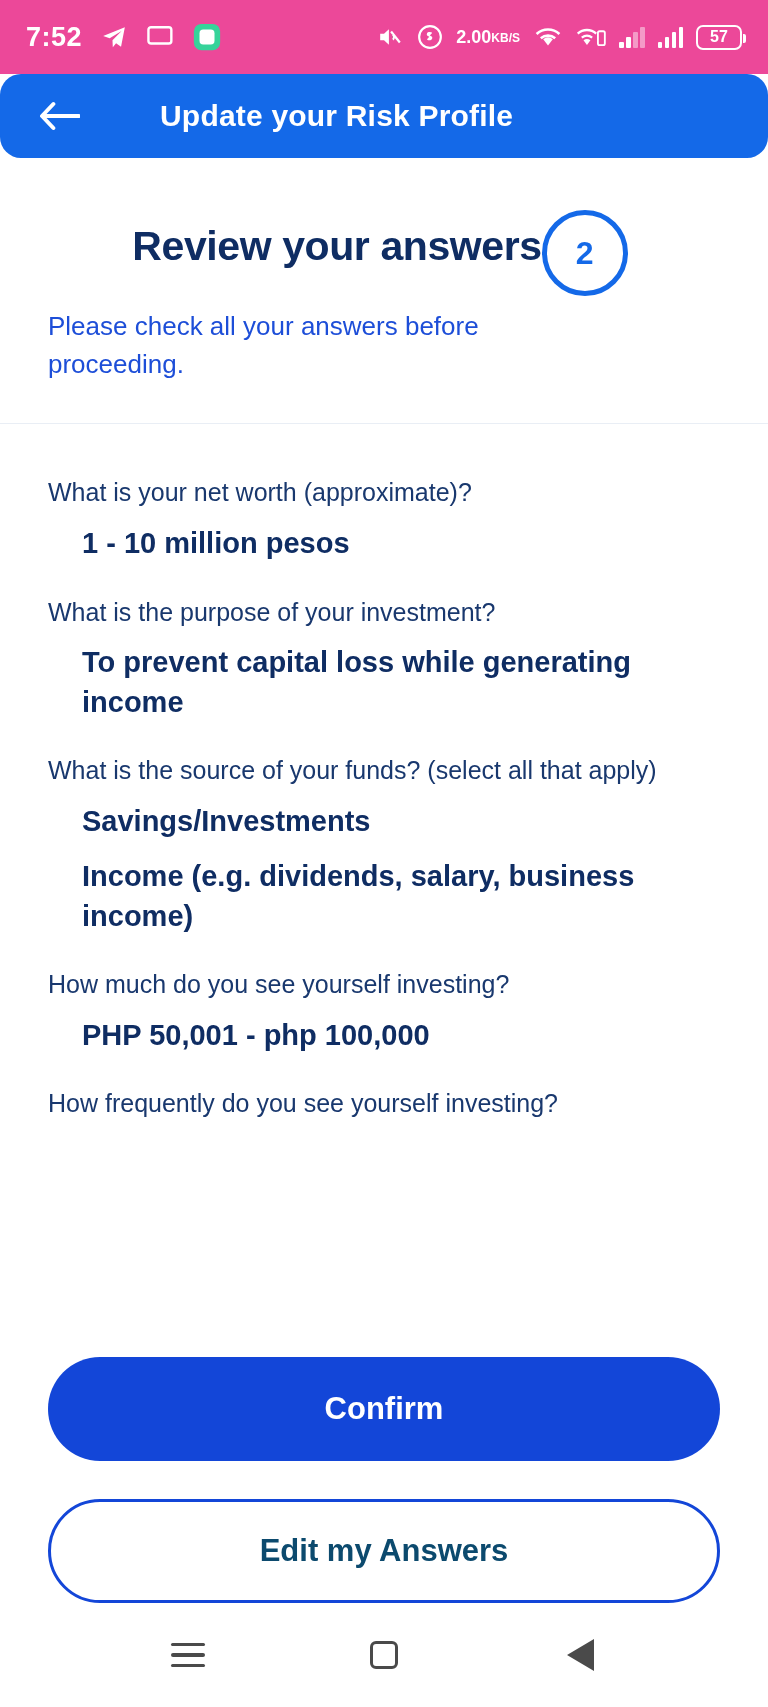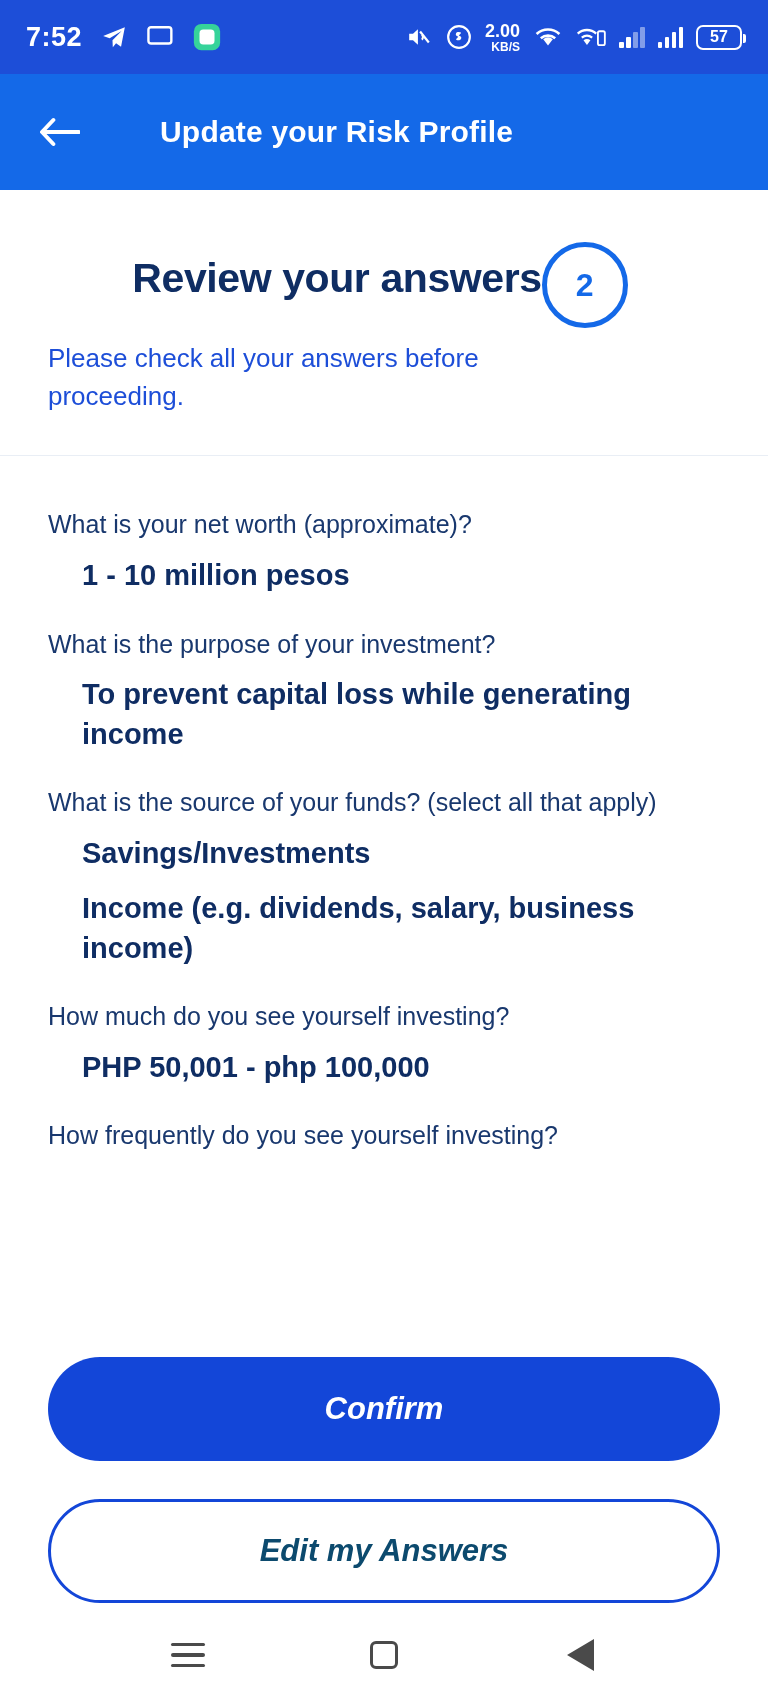--- a/index.html
+++ b/index.html
@@ -15,21 +15,21 @@
     width: 768px;
     height: 1707px;
     background: #ffffff;
     display: flex;
     flex-direction: column;
   }
 
   
   .status-bar {
     height: 74px;
-    background: #1d4ed8;
+    background: #ec4899;
     color: #ffffff;
     display: flex;
     align-items: center;
     padding: 0 26px;
     flex: 0 0 auto;
     gap: 32px;
   }
   .status-left {
     display: flex;
     align-items: center;
@@ -42,22 +42,22 @@
   }
   .status-right {
     margin-left: auto;
     display: flex;
     align-items: center;
     gap: 13px;
   }
   .si { display: inline-flex; align-items: center; justify-content: center; }
   .net-speed {
     display: flex;
-    flex-direction: column;
-    align-items: flex-end;
+    flex-direction: row;
+    align-items: center;
     line-height: 1;
   }
   .net-speed .v { font-size: 18px; font-weight: bold; }
   .net-speed .u { font-size: 12px; font-weight: bold; margin-top: 1px; }
   .battery {
     width: 46px; height: 25px;
     border: 2.5px solid #ffffff;
     border-radius: 7px;
     position: relative;
     display: flex; align-items: center; justify-content: center;
@@ -76,26 +76,27 @@
   .sig-bars i:nth-child(1) { height: 6px; }
   .sig-bars i:nth-child(2) { height: 11px; }
   .sig-bars i:nth-child(3) { height: 16px; }
   .sig-bars i:nth-child(4) { height: 21px; }
   .sig-bars.dim i { background: rgba(255,255,255,0.45); }
   .sig-bars.dim i:nth-child(1),
   .sig-bars.dim i:nth-child(2) { background: #ffffff; }
 
   
   .app-bar {
-    height: 116px;
+    height: 84px;
     background: #1469e8;
     display: flex;
     align-items: center;
     padding: 0 38px;
     flex: 0 0 auto;
+    border-radius: 21px;
   }
   .back-arrow {
     width: 44px; height: 44px;
     display: flex; align-items: center; justify-content: center;
     cursor: pointer;
   }
   .app-title {
     color: #ffffff;
     font-size: 30px;
     font-weight: bold;
@@ -180,21 +181,20 @@
   .btn {
     display: flex;
     align-items: center;
     justify-content: center;
     height: 104px;
     border-radius: 52px;
     font-size: 31px;
     font-weight: bold;
     cursor: pointer;
     width: 100%;
-    font-style: italic;
   }
   .btn-primary {
     background: #1346d8;
     color: #ffffff;
     border: none;
   }
   .btn-secondary {
     background: #ffffff;
     color: #0c4a6e;
     border: 3px solid #1346d8;

